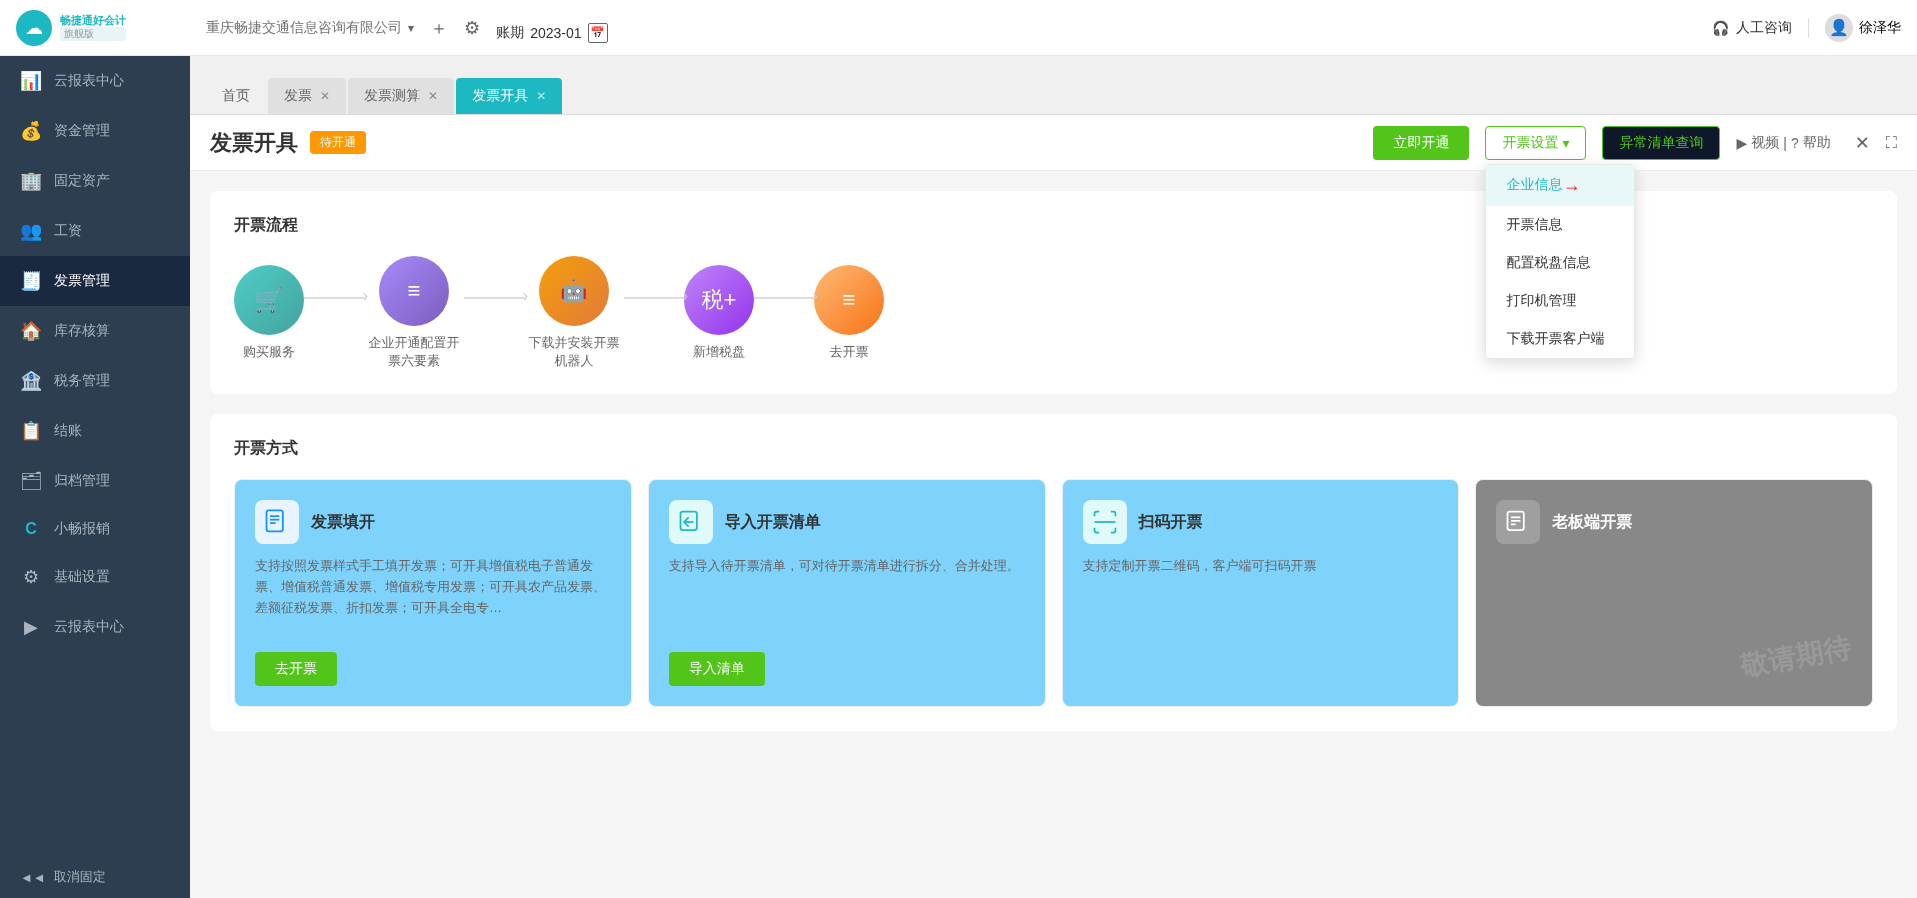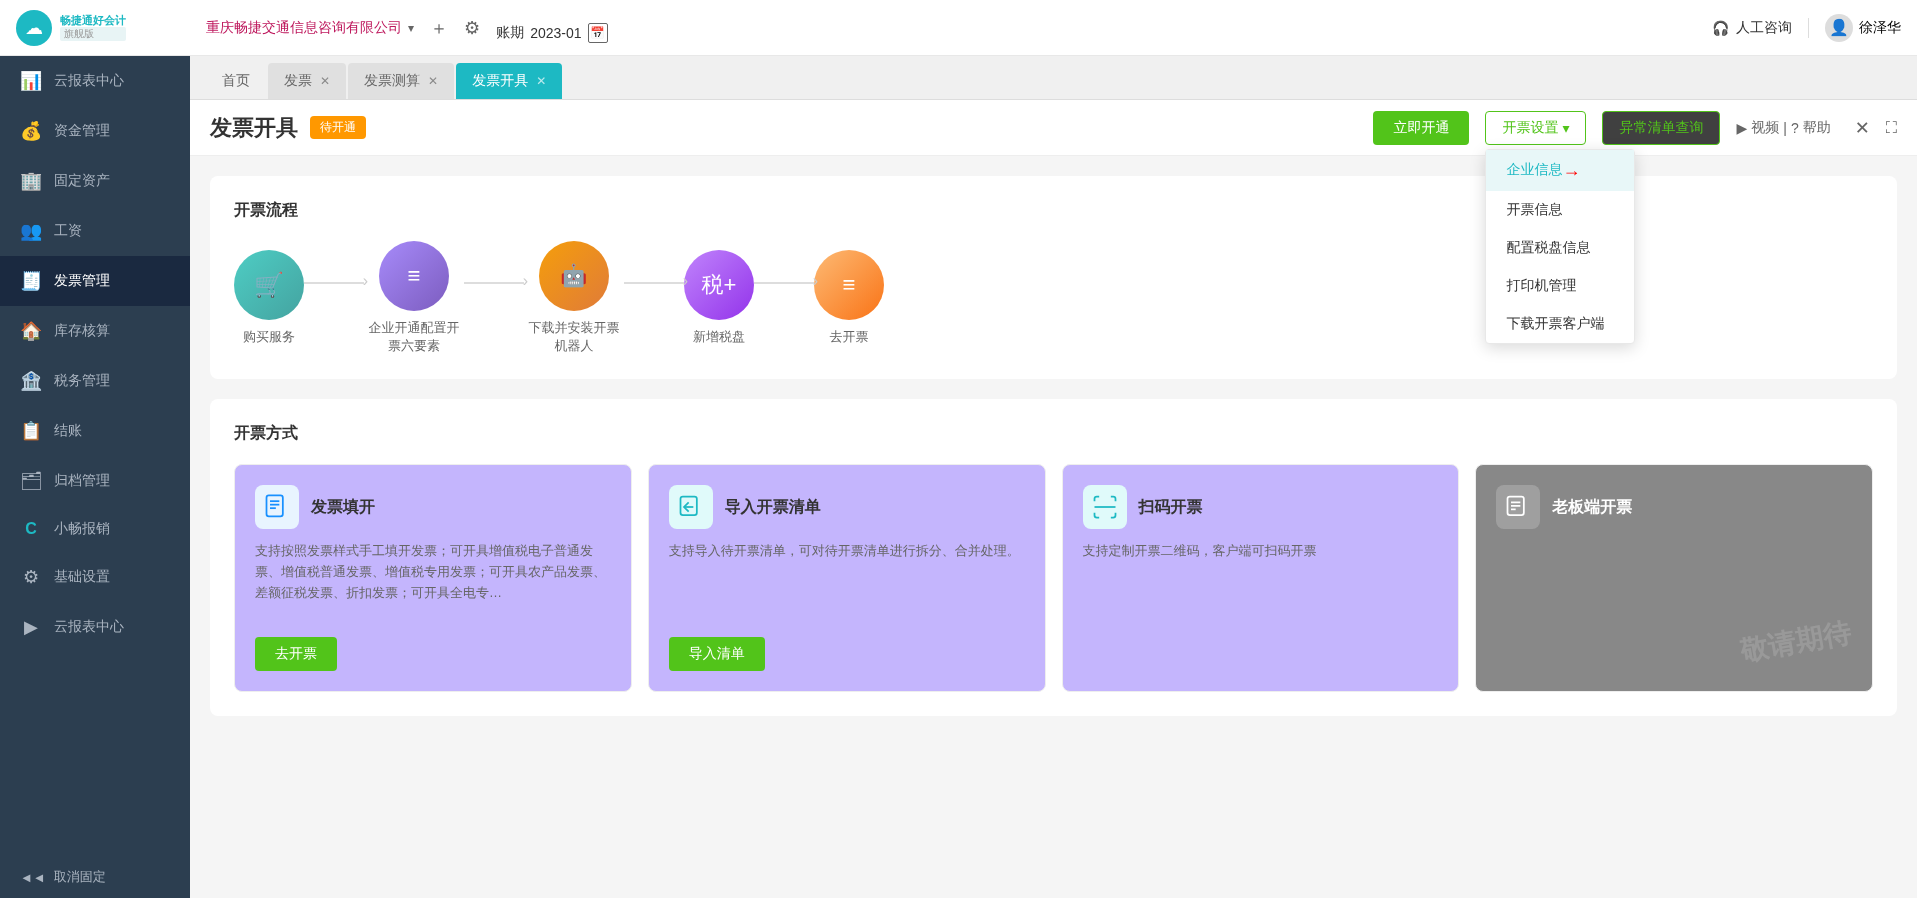--- a/index.html
+++ b/index.html
@@ -13,40 +13,40 @@
     .content-area { flex: 1; display: flex; flex-direction: column; overflow: hidden; }
 
     
     .logo-area { width: 190px; display: flex; align-items: center; gap: 8px; flex-shrink: 0; }
     .logo-icon { width: 36px; height: 36px; background: #1db9c3; border-radius: 50%; display: flex; align-items: center; justify-content: center; color: white; font-size: 18px; }
     .logo-text { display: flex; flex-direction: column; line-height: 1.2; }
     .logo-title { font-size: 11px; color: #1db9c3; font-weight: bold; }
     .logo-subtitle { font-size: 10px; color: #999; background: #e8f4f5; padding: 1px 4px; border-radius: 2px; }
     .top-bar-middle { flex: 1; display: flex; align-items: center; gap: 16px; }
     .company-selector { display: flex; align-items: center; gap: 6px; cursor: pointer; }
-    .company-name { font-size: 14px; color: #be185d; }
+    .company-name { font-size: 14px; color: #737373; }
     .chevron-down { color: #666; font-size: 12px; }
     .period-info { display: flex; align-items: center; gap: 6px; font-size: 14px; color: #333; margin-top: 10px; }
     .top-bar-right { display: flex; align-items: center; gap: 16px; margin-left: auto; }
     .consult-btn { display: flex; align-items: center; gap: 6px; color: #333; cursor: pointer; }
     .user-info { display: flex; align-items: center; gap: 6px; cursor: pointer; }
     .avatar { width: 28px; height: 28px; border-radius: 50%; background: #ddd; display: flex; align-items: center; justify-content: center; font-size: 16px; color: #888; }
 
     
-    .tab-bar { height: 44px; background: #f0f0f0; display: flex; align-items: flex-end; padding: 0 16px; gap: 2px; border-bottom: 1px solid #ddd; flex-shrink: 0; }
+    .tab-bar { height: 59px; background: #f0f0f0; display: flex; align-items: flex-end; padding: 0 16px; gap: 2px; border-bottom: 1px solid #ddd; flex-shrink: 0; }
     .tab { height: 36px; padding: 0 16px; display: flex; align-items: center; gap: 8px; cursor: pointer; border-radius: 4px 4px 0 0; font-size: 14px; background: #e0e0e0; color: #666; }
     .tab.active { background: #1db9c3; color: white; }
     .tab-close { font-size: 12px; opacity: 0.7; }
     .tab-home { background: #f0f0f0; color: #666; }
 
     
     .page-toolbar { height: 56px; background: #fff; display: flex; align-items: center; padding: 0 20px; border-bottom: 1px solid #eee; flex-shrink: 0; gap: 12px; justify-content: flex-end; }
     .btn-green { background: #52c41a; color: white; border: none; padding: 8px 20px; border-radius: 4px; cursor: pointer; font-size: 14px; }
     .btn-outline-green { background: white; color: #52c41a; border: 1px solid #52c41a; padding: 7px 16px; border-radius: 4px; cursor: pointer; font-size: 14px; display: flex; align-items: center; gap: 4px; }
-    .btn-outline-green2 { background: #404040; color: #52c41a; border: 1px solid #52c41a; padding: 7px 16px; border-radius: 4px; cursor: pointer; font-size: 14px; }
+    .btn-outline-green2 { background: #0f172a; color: #52c41a; border: 1px solid #52c41a; padding: 7px 16px; border-radius: 4px; cursor: pointer; font-size: 14px; }
     .btn-video { display: flex; align-items: center; gap: 4px; color: #666; cursor: pointer; font-size: 14px; }
     .close-btn { color: #666; font-size: 18px; cursor: pointer; margin-left: 8px; }
     .expand-btn { color: #666; font-size: 16px; cursor: pointer; }
 
     
     .page-content { flex: 1; overflow-y: auto; padding: 20px; position: relative; }
     .page-title-row { display: flex; align-items: center; gap: 12px; margin-bottom: 24px; }
     .page-title { font-size: 22px; font-weight: bold; color: #333; }
     .status-badge { background: #ff9800; color: white; font-size: 12px; padding: 3px 10px; border-radius: 4px; }
 
@@ -62,21 +62,21 @@
     .step-icon.purple { background: linear-gradient(135deg, #a78bfa, #7c5cbf); }
     .step-icon.orange { background: linear-gradient(135deg, #f59e0b, #e07b39); }
     .step-icon.violet { background: linear-gradient(135deg, #c084fc, #9333ea); }
     .step-icon.light-orange { background: linear-gradient(135deg, #fdba74, #f97316); }
     .step-label { font-size: 13px; color: #666; text-align: center; max-width: 100px; }
     .step-connector { width: 60px; height: 2px; background: #ddd; margin-bottom: 30px; flex-shrink: 0; position: relative; }
     .step-connector::after { content: '›'; position: absolute; right: -4px; top: -10px; color: #ccc; font-size: 16px; }
 
     
     .methods-grid { display: grid; grid-template-columns: repeat(4, 1fr); gap: 16px; }
-    .method-card { background: #c4b5fd; border-radius: 8px; padding: 20px; border: 1px solid #eee; }
+    .method-card { background: #7dd3fc; border-radius: 8px; padding: 20px; border: 1px solid #eee; }
     .method-card.dark { background: #888; color: white; }
     .method-header { display: flex; align-items: center; gap: 12px; margin-bottom: 12px; }
     .method-icon { width: 44px; height: 44px; border-radius: 8px; display: flex; align-items: center; justify-content: center; font-size: 22px; }
     .method-icon.blue { background: #e8f4ff; color: #1890ff; }
     .method-icon.cyan { background: #e0fafa; color: #1db9c3; }
     .method-icon.teal2 { background: #e0fafa; color: #1db9c3; }
     .method-title { font-size: 16px; font-weight: bold; color: #333; }
     .method-desc { font-size: 13px; color: #666; line-height: 1.6; margin-bottom: 16px; min-height: 80px; }
     .method-card.dark .method-desc { color: #ddd; }
     .method-btn { display: flex; gap: 10px; }

